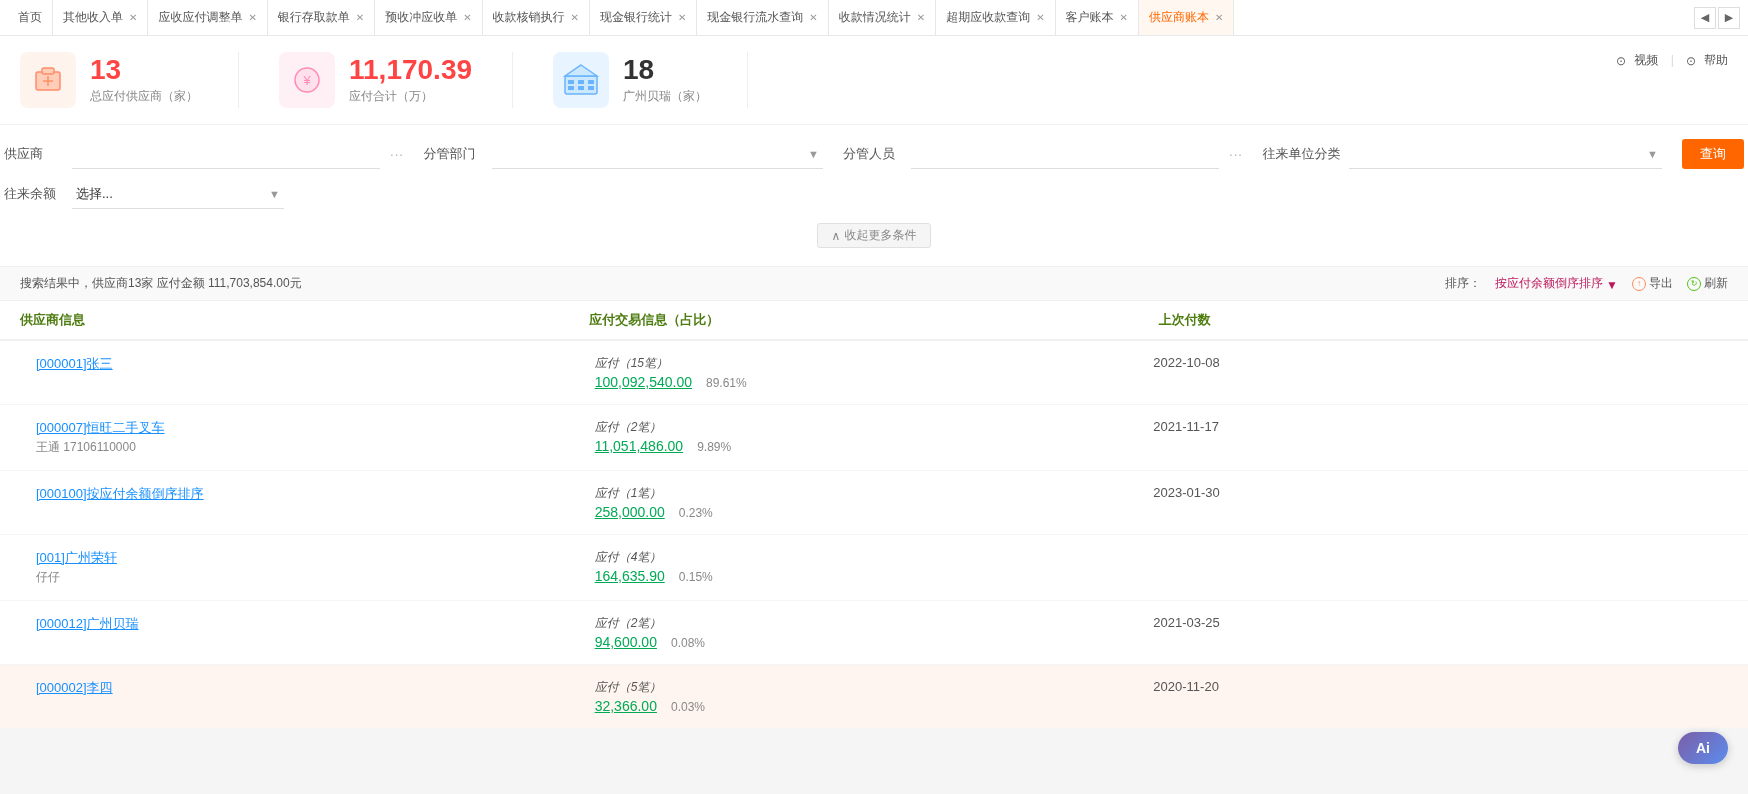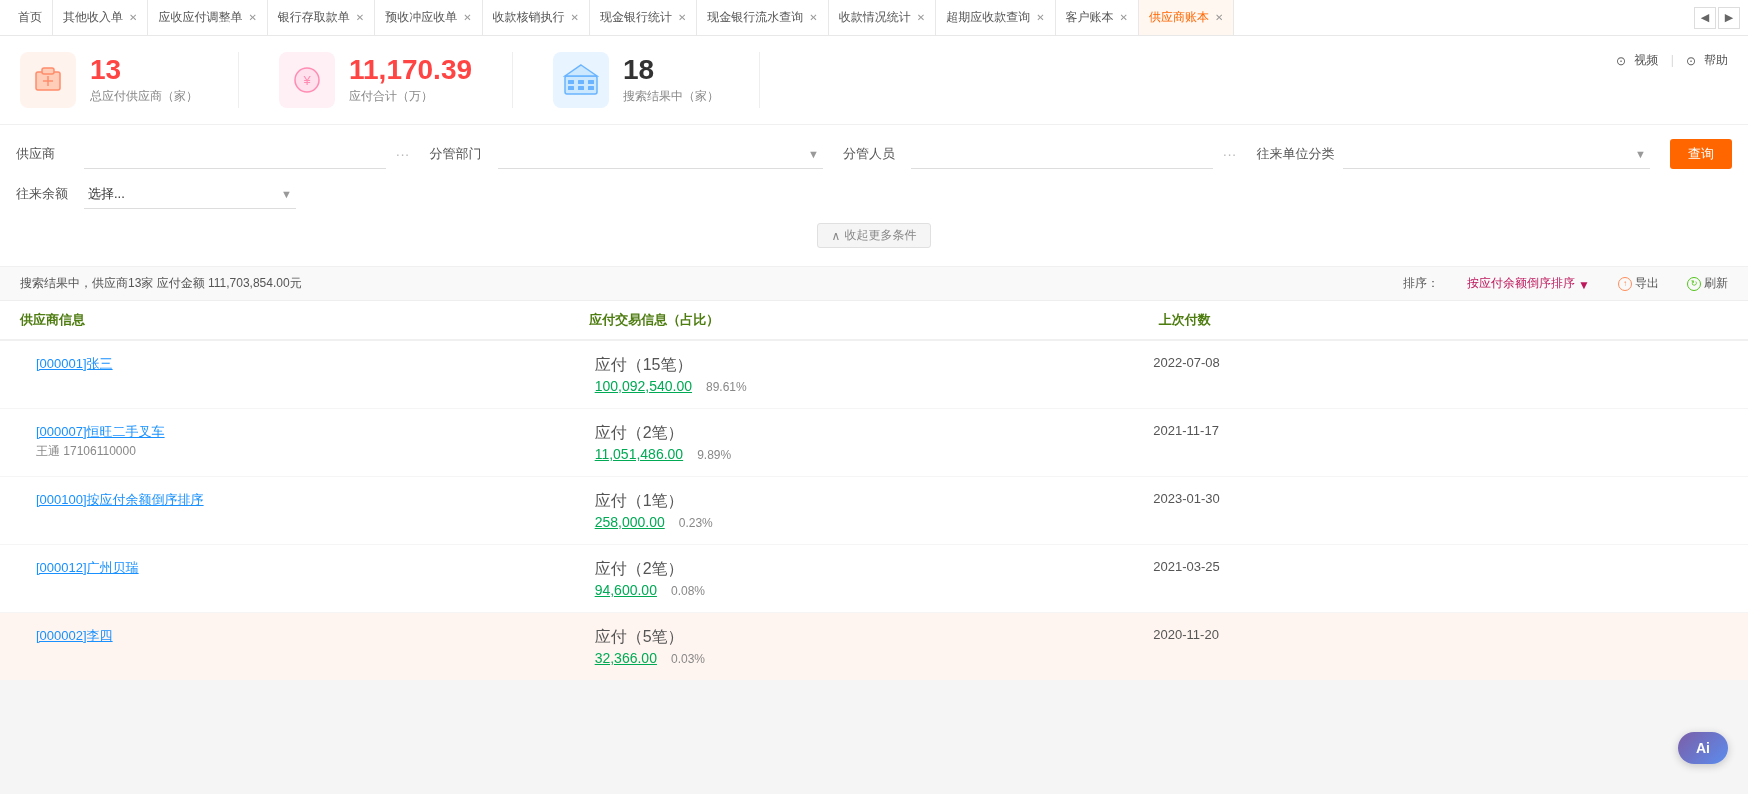--- a/index.html
+++ b/index.html
@@ -108,21 +108,21 @@
       display: flex;
       gap: 8px;
       align-items: center;
     }
     .top-links span { cursor: pointer; }
     .top-links .sep { color: #ccc; }
 
     
     .filter-area {
       background: #fff;
-      padding: 14px 16px 10px;
+      padding: 14px 4px 10px;
       border-bottom: 1px solid #f0f0f0;
     }
     .filter-row {
       display: flex;
       align-items: center;
       gap: 20px;
       margin-bottom: 10px;
     }
     .filter-item {
       display: flex;
@@ -214,21 +214,21 @@
       padding: 8px 20px;
       display: flex;
       align-items: center;
       justify-content: space-between;
       font-size: 12px;
       color: #555;
     }
     .result-actions {
       display: flex;
       align-items: center;
-      gap: 28px;
+      gap: 14px;
     }
     .sort-label { color: #555; }
     .sort-select-inline {
       color: #be185d;
       cursor: pointer;
       display: flex;
       align-items: flex-end;
       gap: 3px;
     }
     .action-btn {
@@ -277,21 +277,21 @@
       color: #1890ff;
       text-decoration: underline;
       cursor: pointer;
       font-size: 13px;
     }
     .supplier-sub {
       font-size: 12px;
       color: #888;
       margin-top: 2px;
     }
-    .tx-label { font-size: 16px; color: #555; }
+    .tx-label { font-size: 12px; color: #555; font-style: italic; }
     .tx-amount {
       font-size: 14px;
       color: #00aa55;
       text-decoration: underline;
       cursor: pointer;
       margin-top: 2px;
     }
     .tx-pct { font-size: 12px; color: #888; margin-left: 14px; }
     .tx-row { display: flex; align-items: baseline; }
     .last-pay { font-size: 13px; color: #555; }
@@ -405,21 +405,21 @@
         <rect x="15" y="18" width="6" height="4" rx="0.5" fill="#6ab4ff"></rect>
         <rect x="25" y="18" width="6" height="4" rx="0.5" fill="#6ab4ff"></rect>
         <rect x="5" y="24" width="6" height="4" rx="0.5" fill="#6ab4ff"></rect>
         <rect x="15" y="24" width="6" height="4" rx="0.5" fill="#6ab4ff"></rect>
         <rect x="25" y="24" width="6" height="4" rx="0.5" fill="#6ab4ff"></rect>
         <polygon points="18,3 34,14 2,14" fill="#cce8ff" stroke="#6ab4ff" stroke-width="1.5"></polygon>
       </svg>
     </div>
     <div class="stat-text">
       <div class="big-num" style="color:#333;">18</div>
-      <div class="label">搜索结果中（家）</div>
+      <div class="label">广州贝瑞（家）</div>
     </div>
   </div>
 
   <div class="top-links">
     <span style="font-size:12px;">⊙</span>
     <span style="color:#555; cursor:pointer;">视频</span>
     <span class="sep">｜</span>
     <span style="font-size:12px;">⊙</span>
     <span style="color:#555; cursor:pointer;">帮助</span>
   </div>
@@ -509,21 +509,21 @@
 
     </div>
     <div>
       <div class="tx-label">应付（15笔）</div>
       <div class="tx-row">
         <span class="tx-amount">100,092,540.00</span>
         <span class="tx-pct">89.61%</span>
       </div>
     </div>
     <div>
-      <span class="last-pay">2022-07-08</span>
+      <span class="last-pay">2022-10-08</span>
     </div>
   </div>
       <div class="table-row">
     <div>
       <div class="supplier-link">[000007]恒旺二手叉车</div>
       <div class="supplier-sub">王通  17106110000</div>
     </div>
     <div>
       <div class="tx-label">应付（2笔）</div>
       <div class="tx-row">
@@ -546,20 +546,36 @@
         <span class="tx-amount">258,000.00</span>
         <span class="tx-pct">0.23%</span>
       </div>
     </div>
     <div>
       <span class="last-pay">2023-01-30</span>
     </div>
   </div>
       <div class="table-row">
     <div>
+      <div class="supplier-link">[001]广州荣轩</div>
+      <div class="supplier-sub">仔仔</div>
+    </div>
+    <div>
+      <div class="tx-label">应付（4笔）</div>
+      <div class="tx-row">
+        <span class="tx-amount">164,635.90</span>
+        <span class="tx-pct">0.15%</span>
+      </div>
+    </div>
+    <div>
+      <span class="last-pay"></span>
+    </div>
+  </div>
+      <div class="table-row">
+    <div>
       <div class="supplier-link">[000012]广州贝瑞</div>
 
     </div>
     <div>
       <div class="tx-label">应付（2笔）</div>
       <div class="tx-row">
         <span class="tx-amount">94,600.00</span>
         <span class="tx-pct">0.08%</span>
       </div>
     </div>

